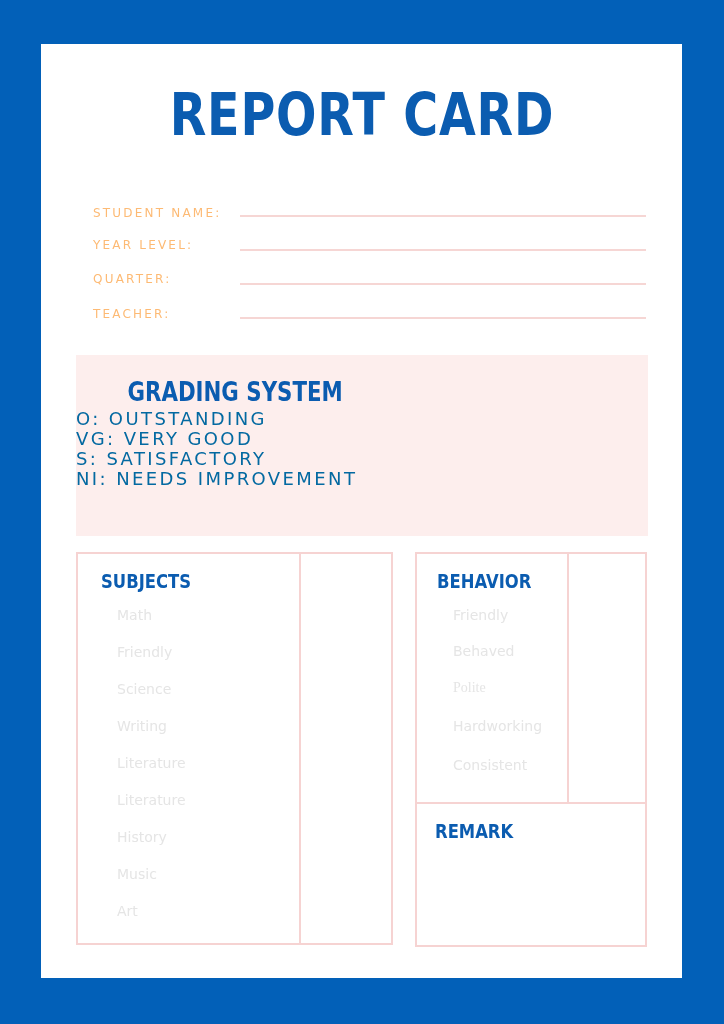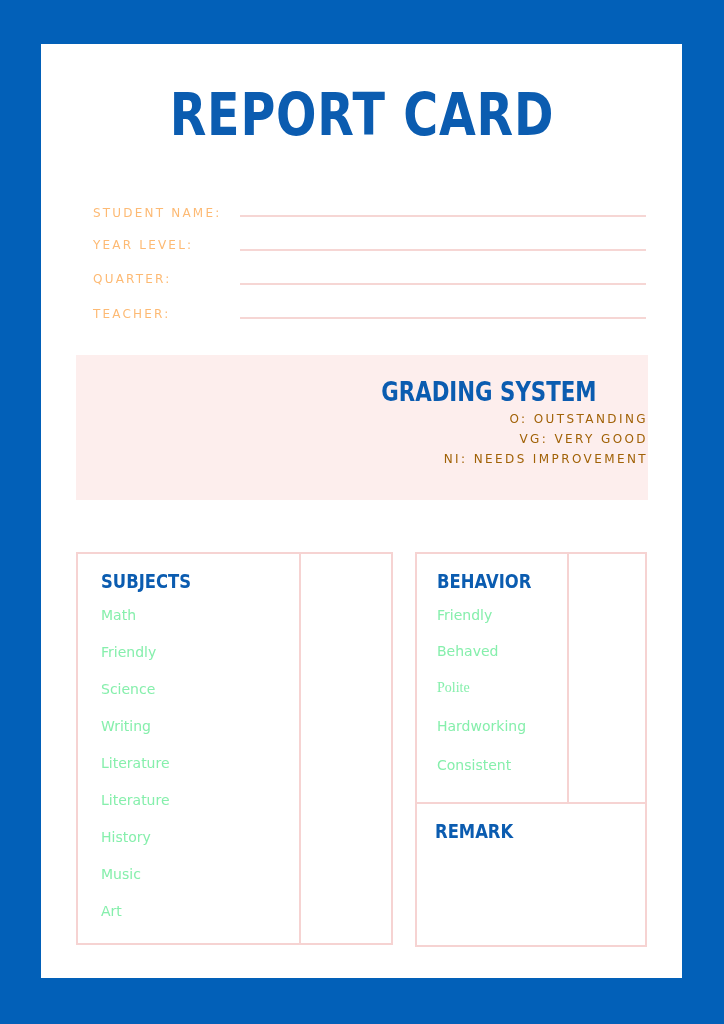--- a/index.html
+++ b/index.html
@@ -2,28 +2,28 @@
 <html><head>
   <meta charset="utf-8">
   <style>
     html, body { margin: 0; padding: 0; }
     body { width: 724px; height: 1024px; background: #0260b8; position: relative; overflow: hidden; font-family: "DejaVu Sans", sans-serif; }
     .card { position: absolute; left: 41px; top: 44px; width: 641px; height: 934px; background: #ffffff; }
     .title { position: absolute; left: 0; top: 80px; width: 724px; text-align: center; color: #0b5cb0; font-family: "DejaVu Sans", sans-serif; font-weight: bold; font-size: 58px; letter-spacing: 1px; transform: scaleX(0.82); transform-origin: center; line-height: 70px; }
     .field { position: absolute; left: 93px; height: 20px; }
     .field-label { position: absolute; left: 0; top: 0; font-family: "DejaVu Sans", sans-serif; font-size: 12px; letter-spacing: 2.2px; color: #fdba74; white-space: nowrap; }
     .field-line { position: absolute; left: 147px; width: 406px; height: 2px; background: #f6d6d4; }
-    .grading { position: absolute; left: 76px; top: 355px; width: 572px; height: 145px; background: #fdeeed; text-align: right; }
+    .grading { position: absolute; left: 76px; top: 355px; width: 572px; height: 181px; background: #fdeeed; text-align: left; }
     .grading-title { margin-top: 22px; color: #0b5cb0; font-weight: bold; font-size: 26px; line-height: 30px; transform: scaleX(0.82); }
-    .grading-item { font-size: 12px; letter-spacing: 2.4px; color: #a16207; line-height: 20px; }
+    .grading-item { font-size: 18px; letter-spacing: 2.4px; color: #0369a1; line-height: 20px; }
     .box { position: absolute; border: 2px solid #f6d3d2; box-sizing: border-box; }
     .vline { position: absolute; width: 2px; background: #f6d3d2; }
     .hline { position: absolute; height: 2px; background: #f6d3d2; }
     .box-head { position: absolute; color: #0b5cb0; font-weight: bold; font-size: 20px; transform: scaleX(0.82); transform-origin: left center; white-space: nowrap; }
-    .item { position: absolute; font-size: 14px; color: #86efac; white-space: nowrap; }
+    .item { position: absolute; font-size: 14px; color: #e5e5e5; white-space: nowrap; margin-left: 16px; }
   </style>
 </head>
 <body>
 
 <div class="card"></div>
 
 <div class="title">REPORT CARD</div>
 
 <div class="field" style="top:206px;">
   <span class="field-label">STUDENT NAME:</span>
@@ -42,20 +42,21 @@
 
 <div class="field" style="top:307px;">
   <span class="field-label">TEACHER:</span>
 </div>
 <div class="field-line" style="left:240px; top:317px; position:absolute;"></div>
 
 <div class="grading">
   <div class="grading-title">GRADING SYSTEM</div>
   <div class="grading-item" style="margin-top:2px;">O: OUTSTANDING</div>
   <div class="grading-item">VG: VERY GOOD</div>
+  <div class="grading-item">S: SATISFACTORY</div>
   <div class="grading-item">NI: NEEDS IMPROVEMENT</div>
 </div>
 
 <div class="box" style="left:76px; top:552px; width:317px; height:393px;"></div>
 <div class="vline" style="left:299px; top:552px; height:393px;"></div>
 <div class="box-head" style="left:101px; top:569px;">SUBJECTS</div>
 <div class="item" style="left:101px; top:607px;">Math</div>
 <div class="item" style="left:101px; top:644px;">Friendly</div>
 <div class="item" style="left:101px; top:681px;">Science</div>
 <div class="item" style="left:101px; top:718px;">Writing</div>

